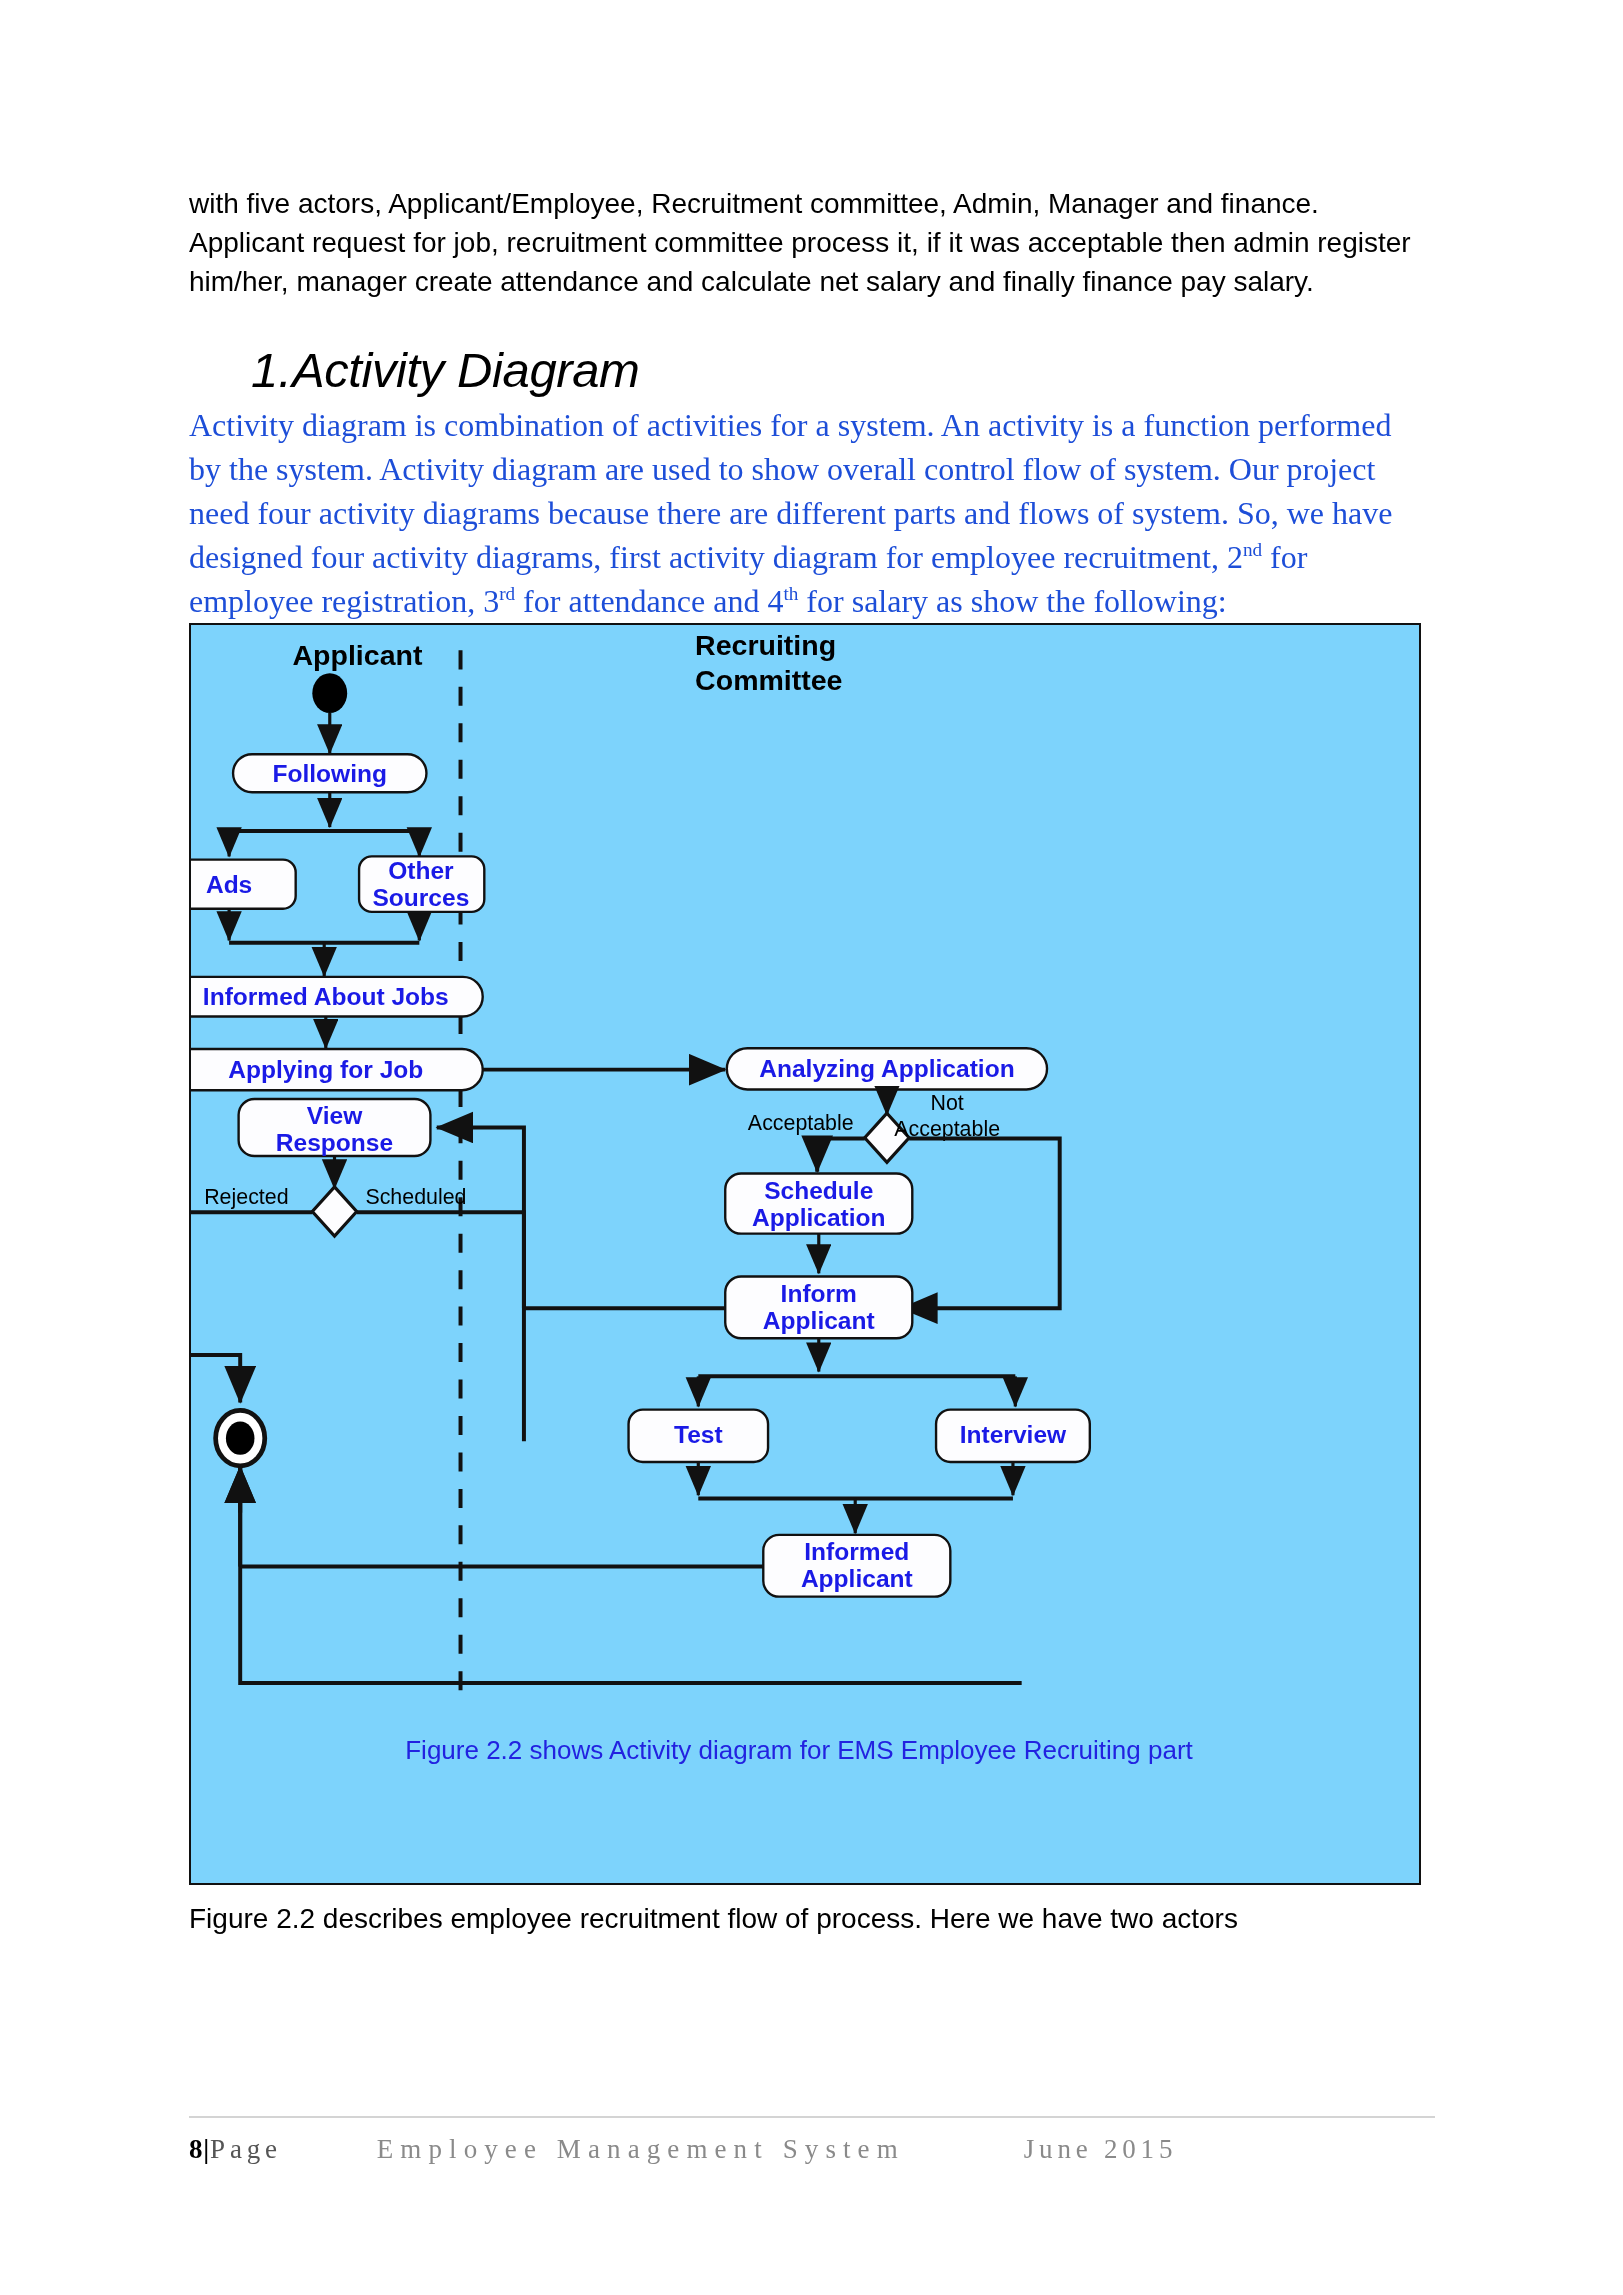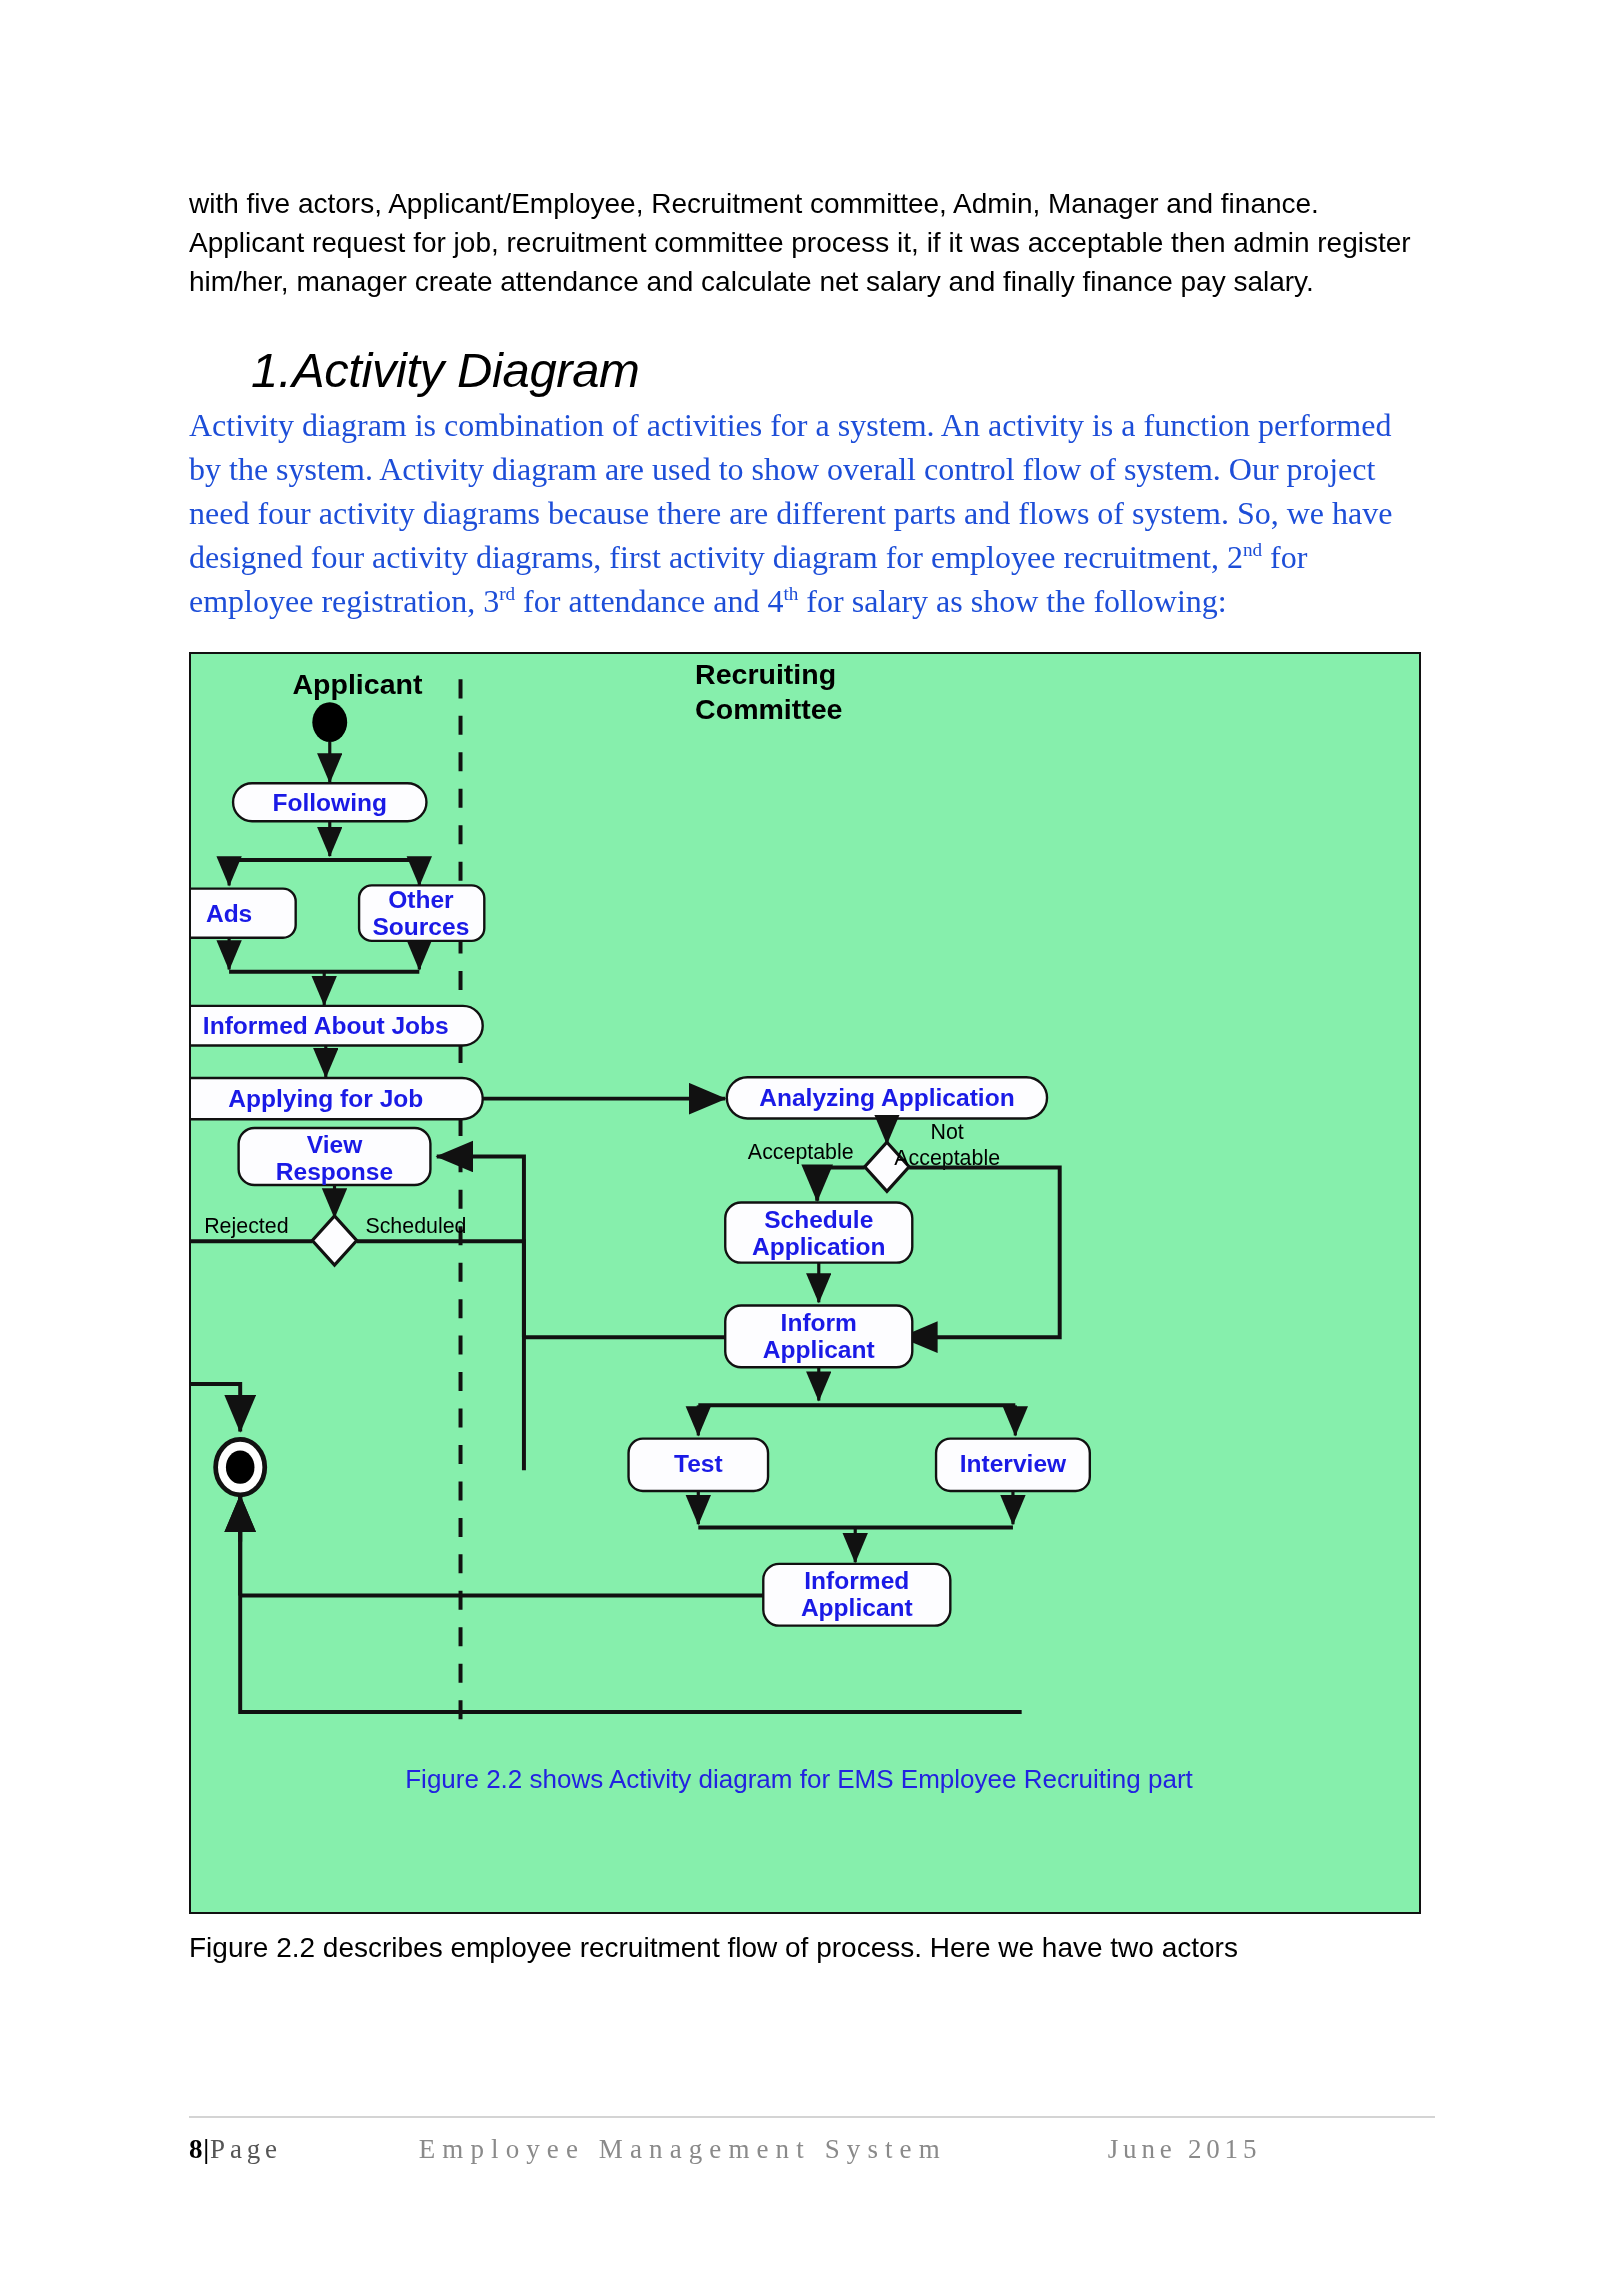--- a/index.html
+++ b/index.html
@@ -45,24 +45,24 @@
     font-size:32px;
     line-height:44px;
     color:#1d4ed8;
     margin:0;
   }
   .body-par sup{ font-size:0.6em; line-height:0; }
 
   
   .figure-box{
     position:relative;
-    margin-top:29px;
+    margin-top:0;
     width:1232px;
     height:1262px;
-    background:#86efac;
+    background:#7dd3fc;
     border:2.4px solid #111;
     box-sizing:border-box;
     overflow:hidden;
   }
   .figure-box svg{ display:block; }
   .fig-caption{
     position:absolute;
     left:0; right:12px;
     top:1110px;
     text-align:center;
@@ -91,21 +91,20 @@
     height:2.4px;
     background:#d4d4d4;
     width:100%;
   }
   .footer-row{
     margin-top:16px;
     display:flex;
     align-items:baseline;
     font-family:"Liberation Serif",serif;
     font-size:27px;
-    gap:42px;
   }
   .f-page{
     color:#000;
     font-weight:bold;
     letter-spacing:0.8px;
   }
   .f-page .pg-word{
     font-weight:normal;
     color:#555;
     letter-spacing:4.8px;

